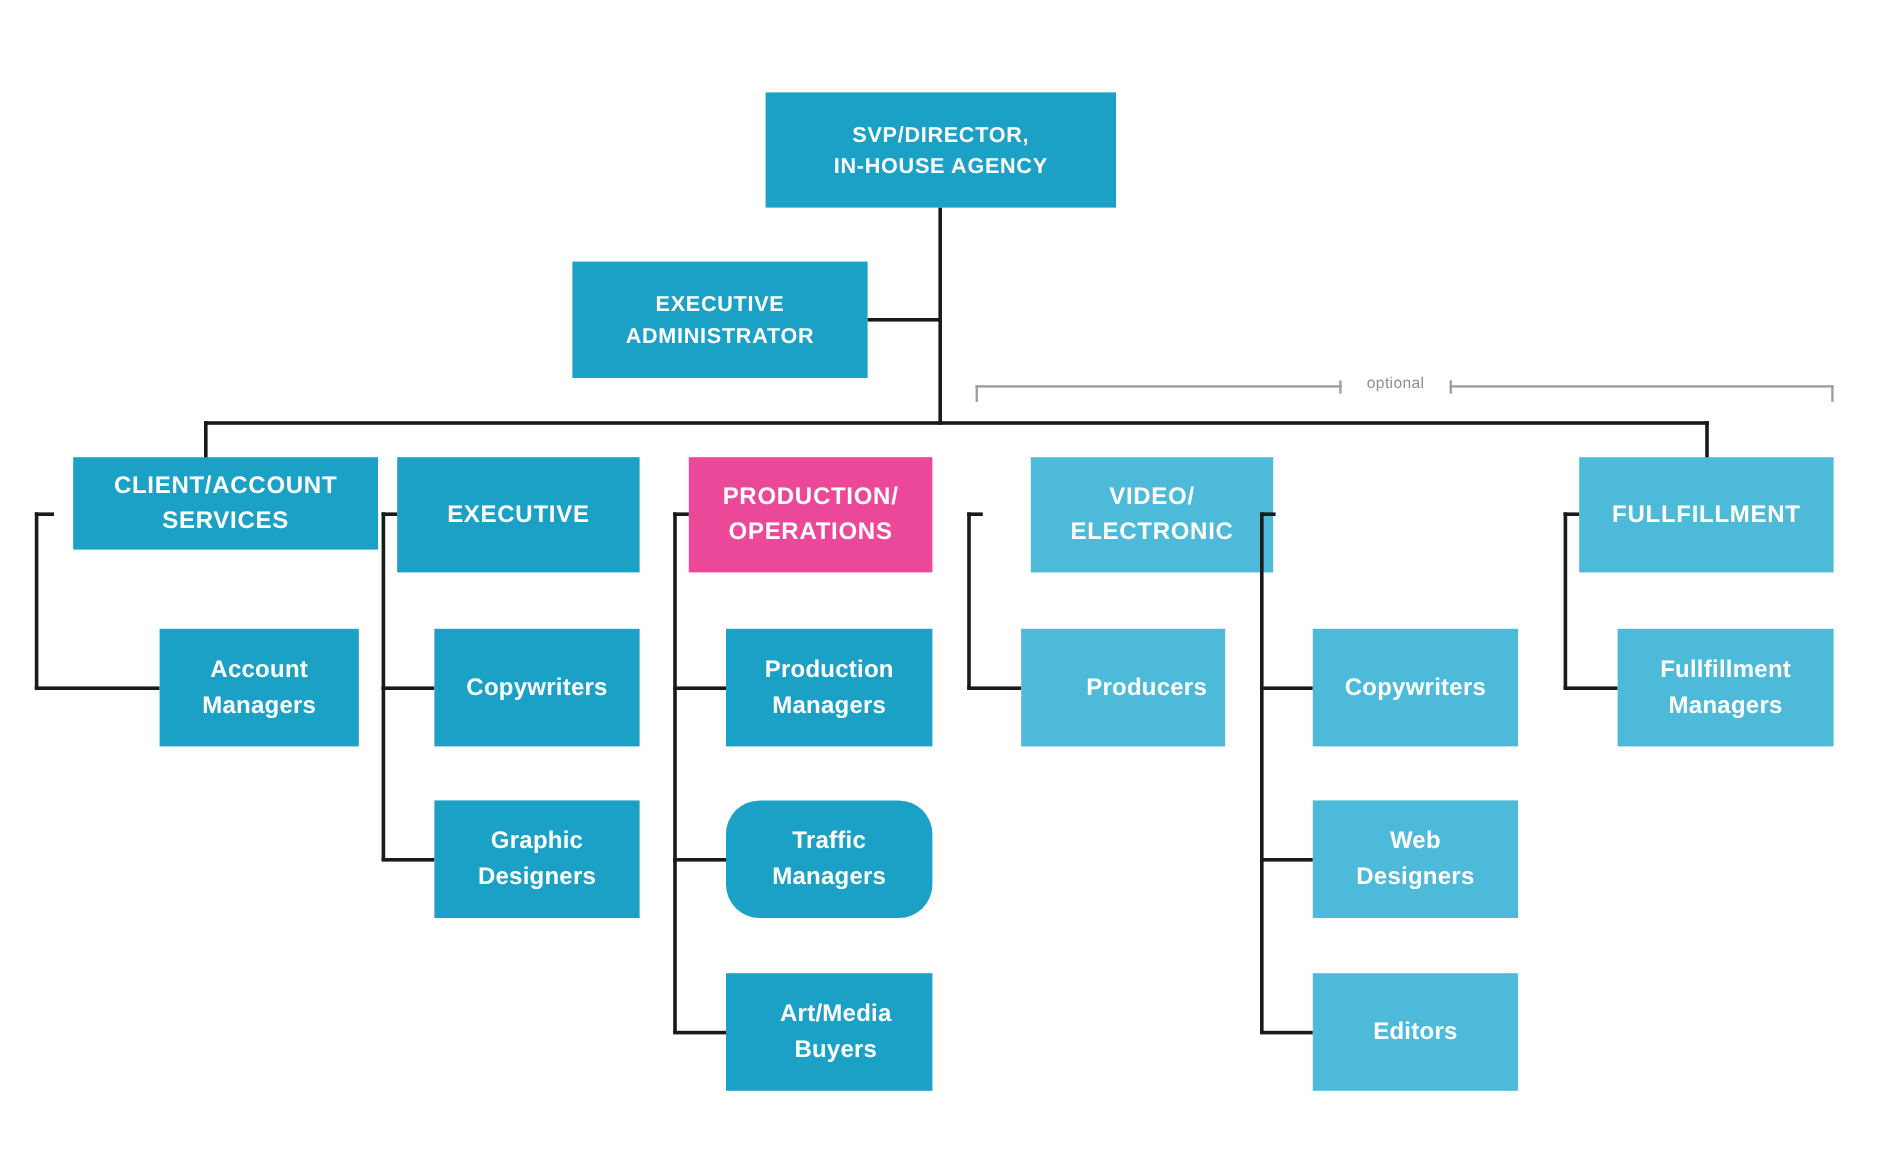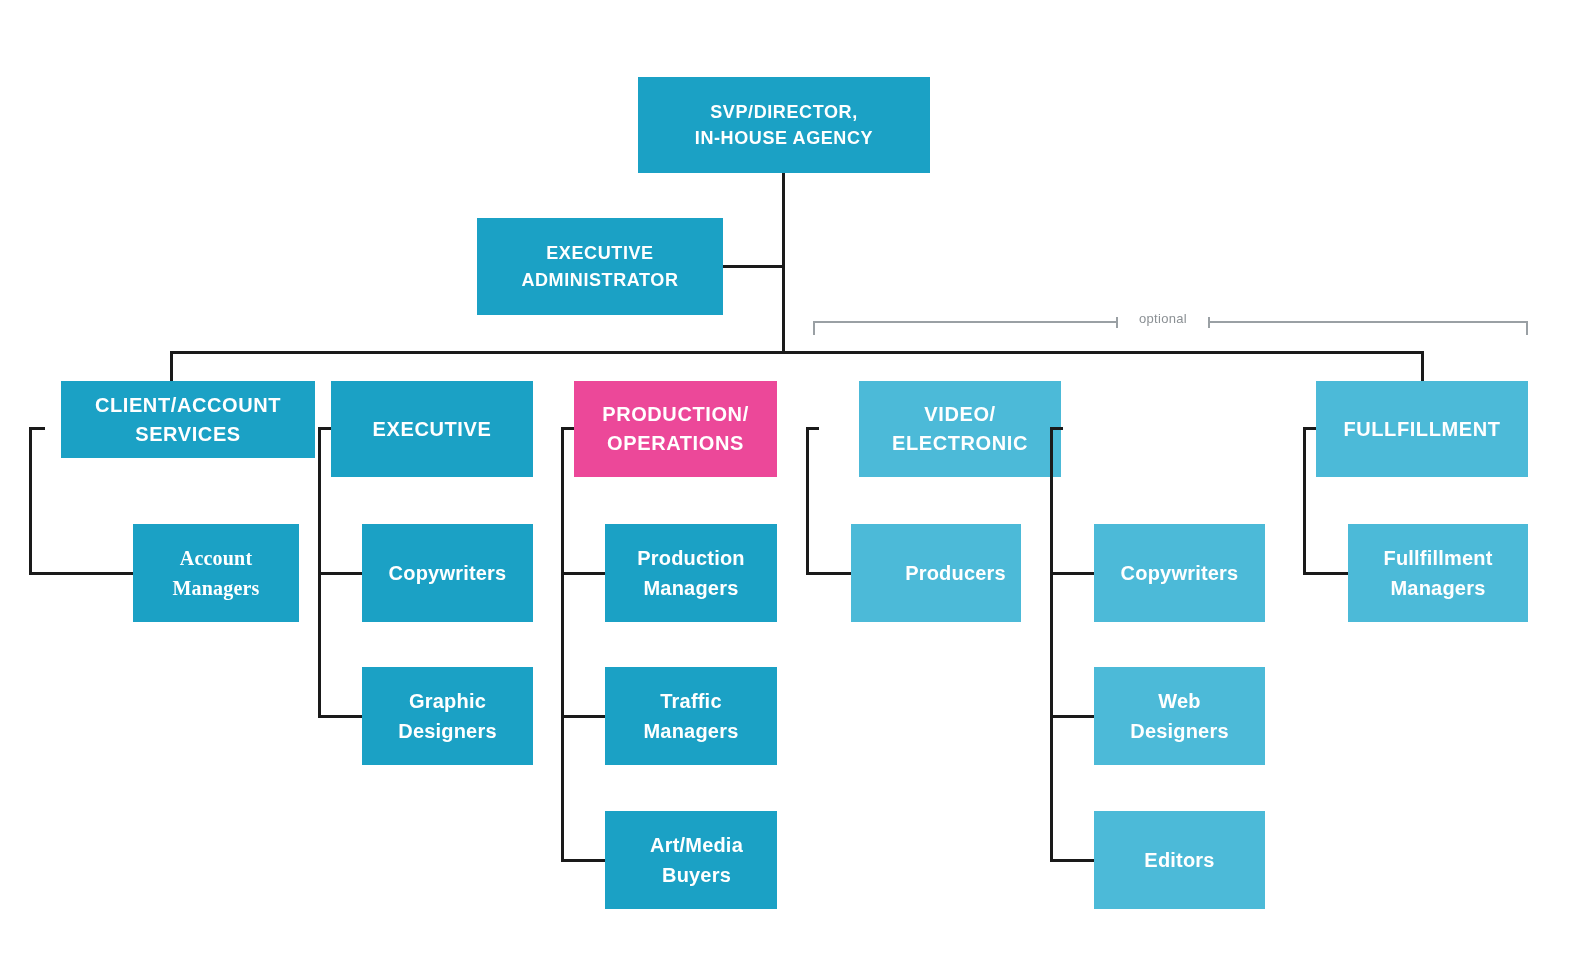--- a/index.html
+++ b/index.html
@@ -59,39 +59,39 @@
   <div class="gline" style="left:1526px;top:321px;width:2px;height:14px;"></div>
   <div class="gline" style="left:1116px;top:317px;width:2px;height:11px;"></div>
   <div class="gline" style="left:1208px;top:317px;width:2px;height:11px;"></div>
   <div class="opt-text" style="left:1118px;top:311px;width:90px;">optional</div>
 
 <div class="box dept" style="left: 61px; top: 381px; width: 254px; height: 77px; background: rgb(27, 161, 197);">CLIENT/ACCOUNT
 SERVICES</div>
     <div class="line" style="left: 29px; top: 427px; width: 16px; height: 3px;"></div>
     <div class="line" style="left: 29px; top: 427px; width: 3px; height: 147px;"></div>
     <div class="line" style="left: 29px; top: 572px; width: 104px; height: 3px;"></div>
-    <div class="box sub" style="left: 133px; top: 524px; width: 166px; height: 98px; background: rgb(27, 161, 197); font-family: Liberation Serif, serif;">Account
+    <div class="box sub" style="left: 133px; top: 524px; width: 166px; height: 98px; background: rgb(27, 161, 197);">Account
 Managers</div>
     <div class="box dept" style="left: 331px; top: 381px; width: 202px; height: 96px; background: rgb(27, 161, 197);">EXECUTIVE</div>
     <div class="line" style="left: 318px; top: 427px; width: 13px; height: 3px;"></div>
     <div class="line" style="left: 318px; top: 427px; width: 3px; height: 290px;"></div>
     <div class="line" style="left: 318px; top: 572px; width: 44px; height: 3px;"></div>
     <div class="box sub" style="left: 362px; top: 524px; width: 171px; height: 98px; background: rgb(27, 161, 197);">Copywriters</div>
     <div class="line" style="left: 318px; top: 715px; width: 44px; height: 3px;"></div>
     <div class="box sub" style="left: 362px; top: 667px; width: 171px; height: 98px; background: rgb(27, 161, 197);">Graphic
 Designers</div>
     <div class="box dept" style="left: 574px; top: 381px; width: 203px; height: 96px; background: #ec4899;">PRODUCTION/
 OPERATIONS</div>
     <div class="line" style="left: 561px; top: 427px; width: 13px; height: 3px;"></div>
     <div class="line" style="left: 561px; top: 427px; width: 3px; height: 434px;"></div>
     <div class="line" style="left: 561px; top: 572px; width: 44px; height: 3px;"></div>
     <div class="box sub" style="left: 605px; top: 524px; width: 172px; height: 98px; background: rgb(27, 161, 197);">Production
 Managers</div>
     <div class="line" style="left: 561px; top: 715px; width: 44px; height: 3px;"></div>
-    <div class="box sub" style="left: 605px; top: 667px; width: 172px; height: 98px; background: rgb(27, 161, 197);">Traffic
+    <div class="box sub" style="left: 605px; top: 667px; width: 172px; height: 98px; background: rgb(27, 161, 197); border-radius: 28px;">Traffic
 Managers</div>
     <div class="line" style="left: 561px; top: 859px; width: 44px; height: 3px;"></div>
     <div class="box sub" style="left: 605px; top: 811px; width: 172px; height: 98px; background: rgb(27, 161, 197); padding-left: 11px;">Art/Media
 Buyers</div>
     <div class="box dept" style="left: 819px; top: 381px; width: 202px; height: 96px; background: rgb(76, 186, 216); margin-left: 40px;">VIDEO/
 ELECTRONIC</div>
     <div class="line" style="left: 806px; top: 427px; width: 13px; height: 3px;"></div>
     <div class="line" style="left: 806px; top: 427px; width: 3px; height: 147px;"></div>
     <div class="line" style="left: 806px; top: 572px; width: 45px; height: 3px;"></div>
     <div class="box sub" style="left: 851px; top: 524px; width: 170px; height: 98px; background: rgb(76, 186, 216); padding-left: 39px;">Producers</div>

